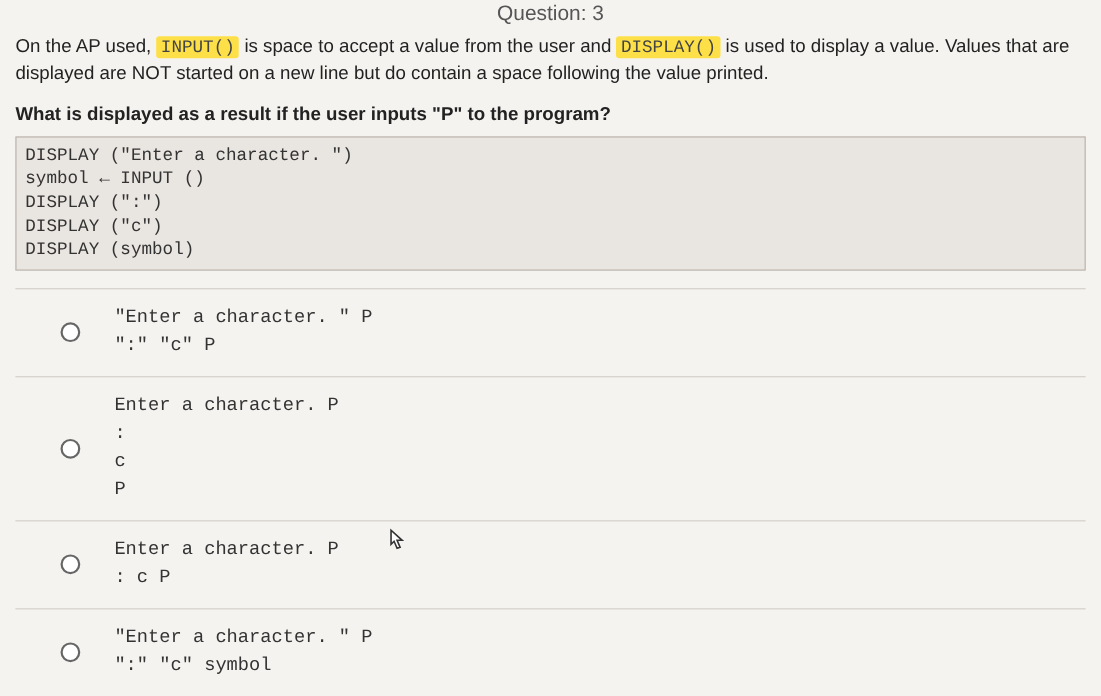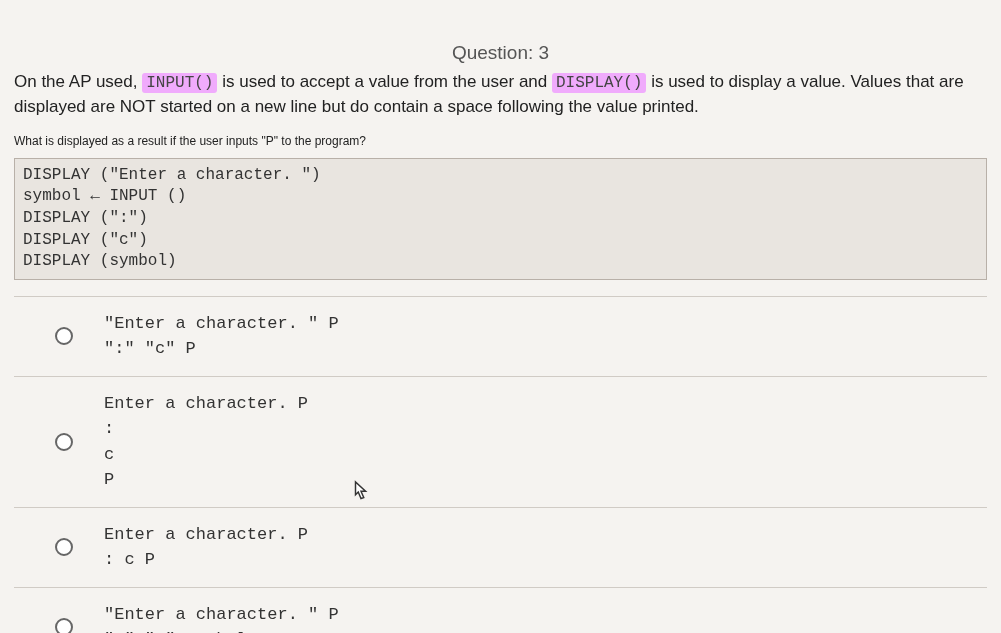--- a/index.html
+++ b/index.html
@@ -15,40 +15,40 @@
       height: 633px;
       overflow: hidden;
       padding: 0 14px;
     }
     .header {
       text-align: center;
       font-size: 19px;
       color: #555;
       padding-top: 2px;
       padding-bottom: 6px;
-      margin-top: 40px;
     }
     .intro {
       font-size: 17px;
       line-height: 1.45;
       color: #222;
       margin-bottom: 14px;
     }
     .code-inline {
       font-family: "Courier New", monospace;
-      background: #f0abfc;
+      background: #fde047;
       padding: 1px 4px;
       border-radius: 3px;
       color: #444;
       font-size: 16px;
     }
     .question {
-      font-size: 12px;
+      font-size: 17px;
       color: #222;
       margin-bottom: 10px;
+      font-weight: bold;
     }
     .code-block {
       border: 1px solid #b8b0a8;
       background: #e9e5e0;
       padding: 6px 8px;
       font-family: "Courier New", monospace;
       font-size: 16px;
       line-height: 1.35;
       color: #333;
       white-space: pre;
@@ -98,21 +98,21 @@
       width: 100%;
       height: 100%;
     }
   </style>
 </head>
 <body>
 
 <div class="header">Question: 3</div>
 
 <div class="intro">
-  <span>On the AP used, </span><span class="code-inline">INPUT()</span><span> is used to accept a value from the user and </span><span class="code-inline">DISPLAY()</span><span> is used to display a value. Values that are displayed are NOT started on a new line but do contain a space following the value printed.</span>
+  <span>On the AP used, </span><span class="code-inline">INPUT()</span><span> is space to accept a value from the user and </span><span class="code-inline">DISPLAY()</span><span> is used to display a value. Values that are displayed are NOT started on a new line but do contain a space following the value printed.</span>
 </div>
 
 <div class="question">What is displayed as a result if the user inputs "P" to the program?</div>
 
 <div class="code-block">DISPLAY ("Enter a character. ")
 symbol ← INPUT ()
 DISPLAY (":")
 DISPLAY ("c")
 DISPLAY (symbol)</div>
 

